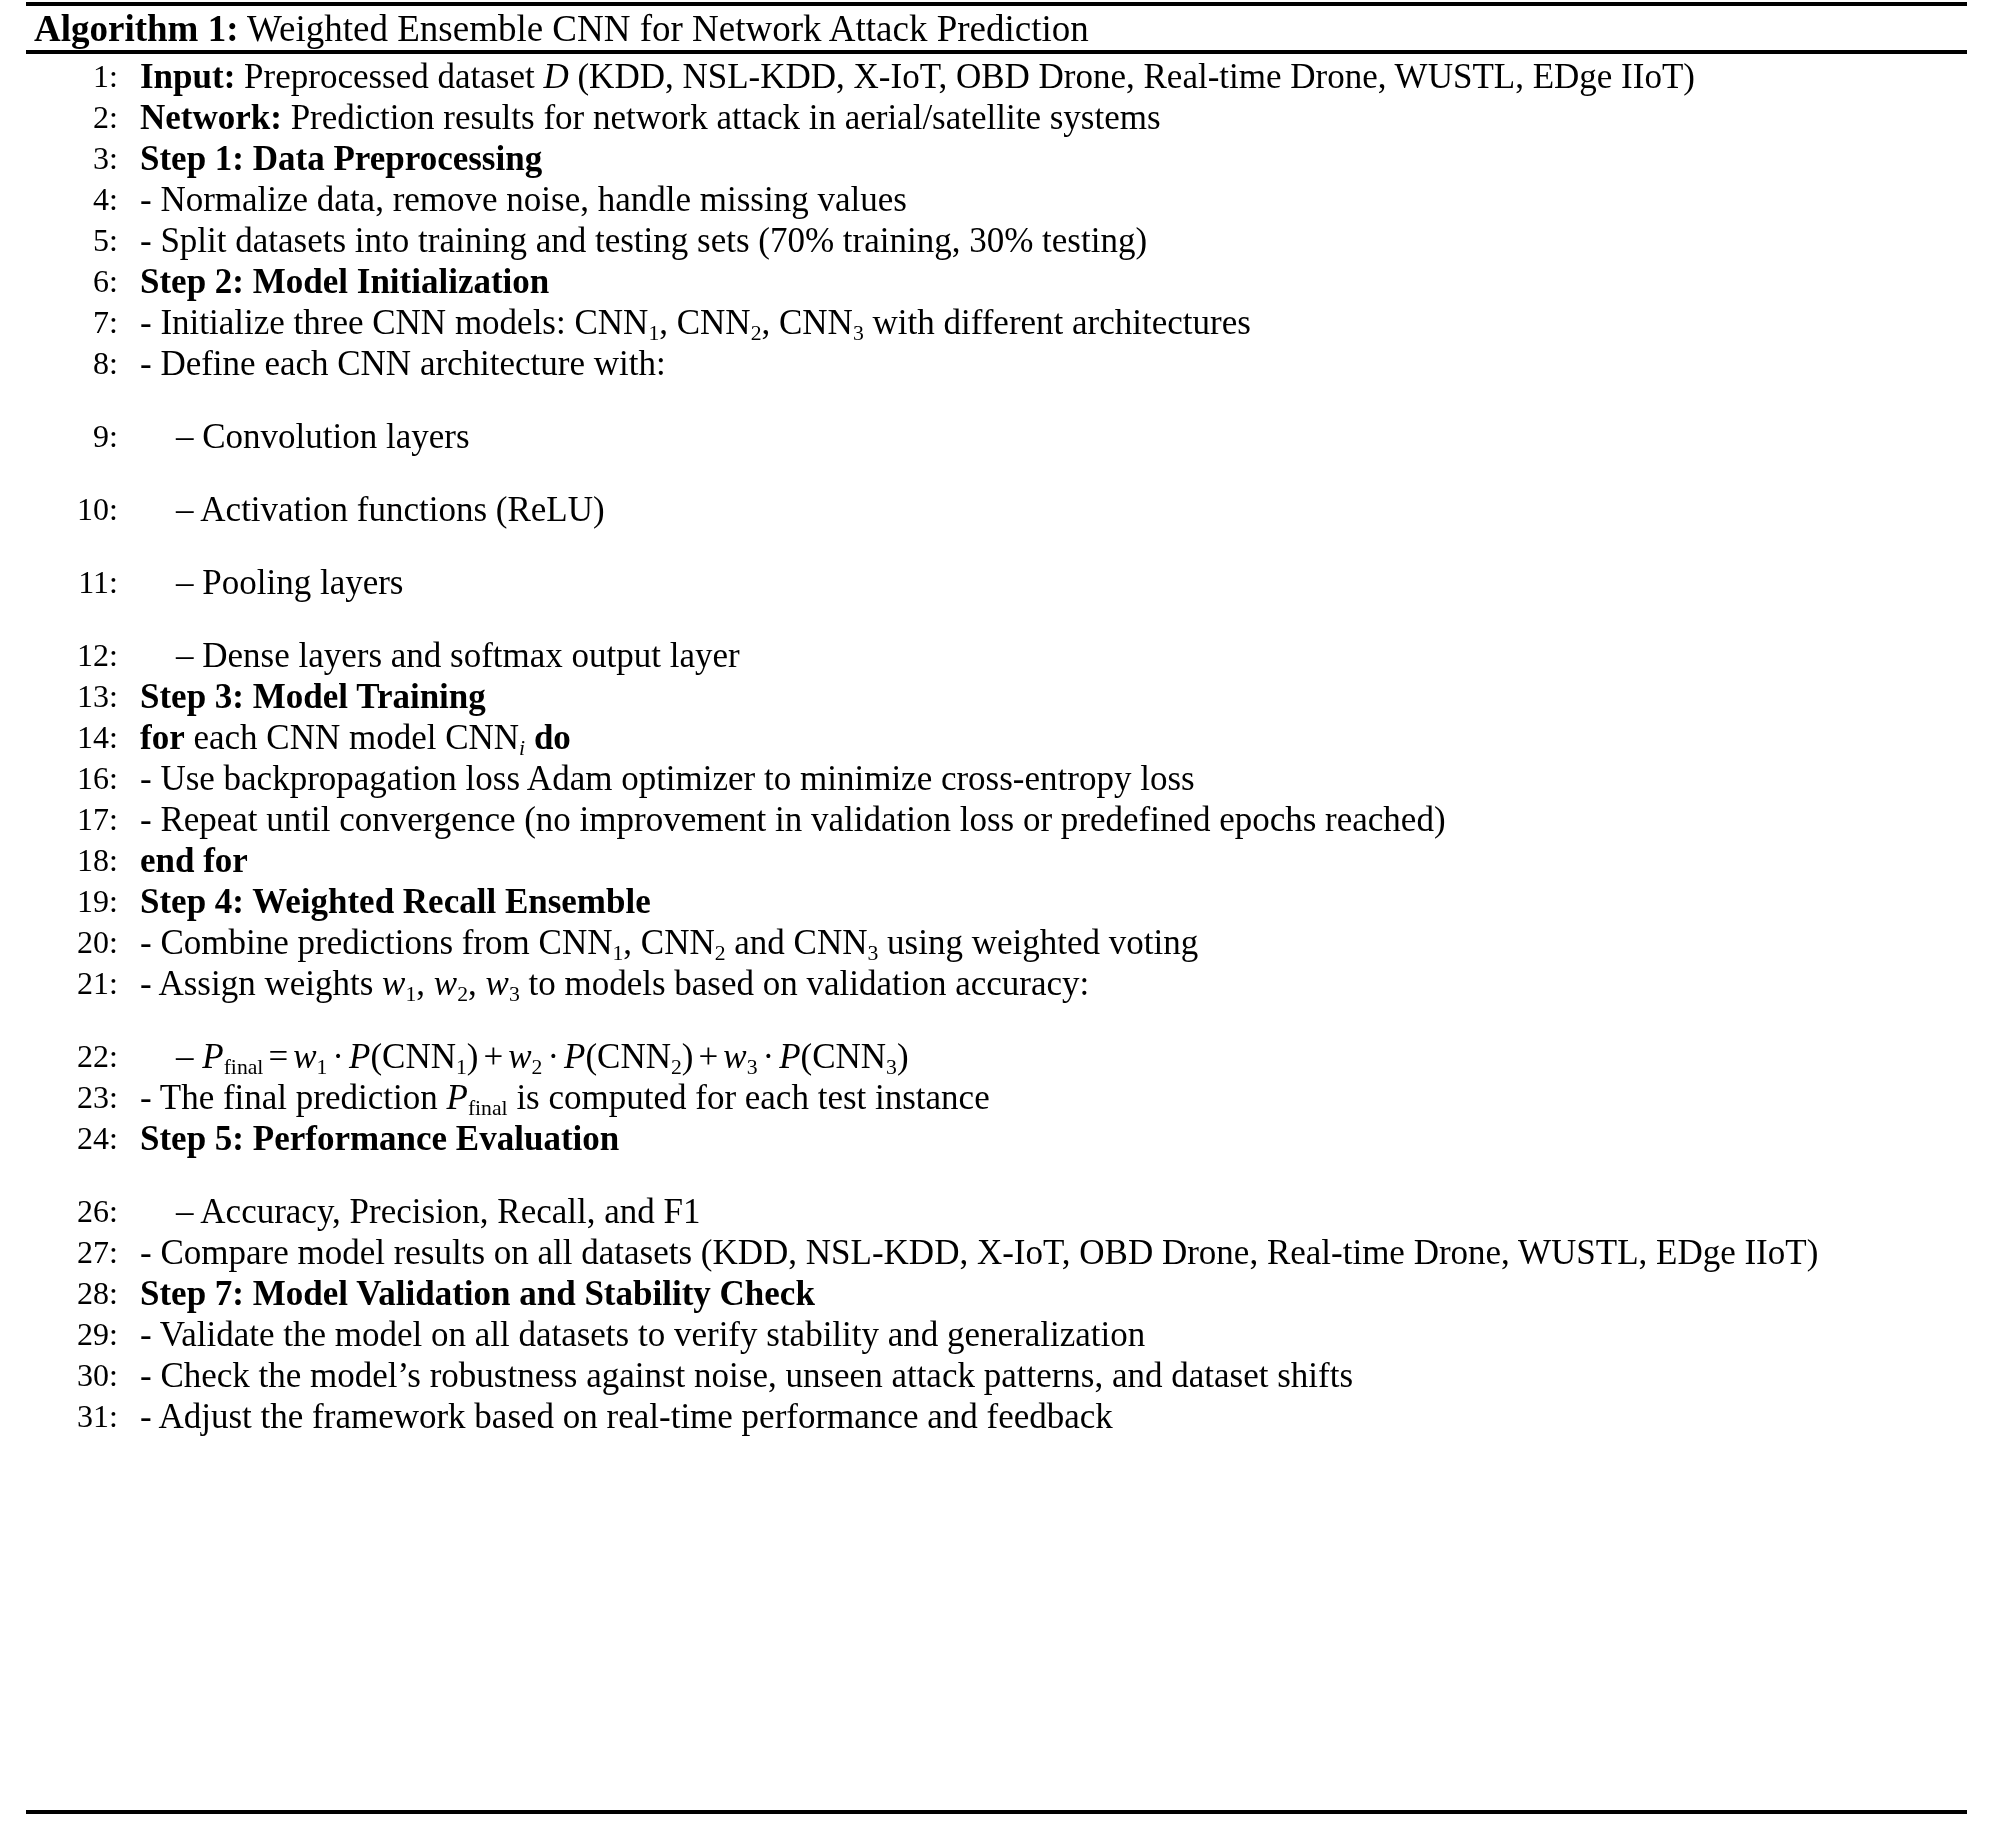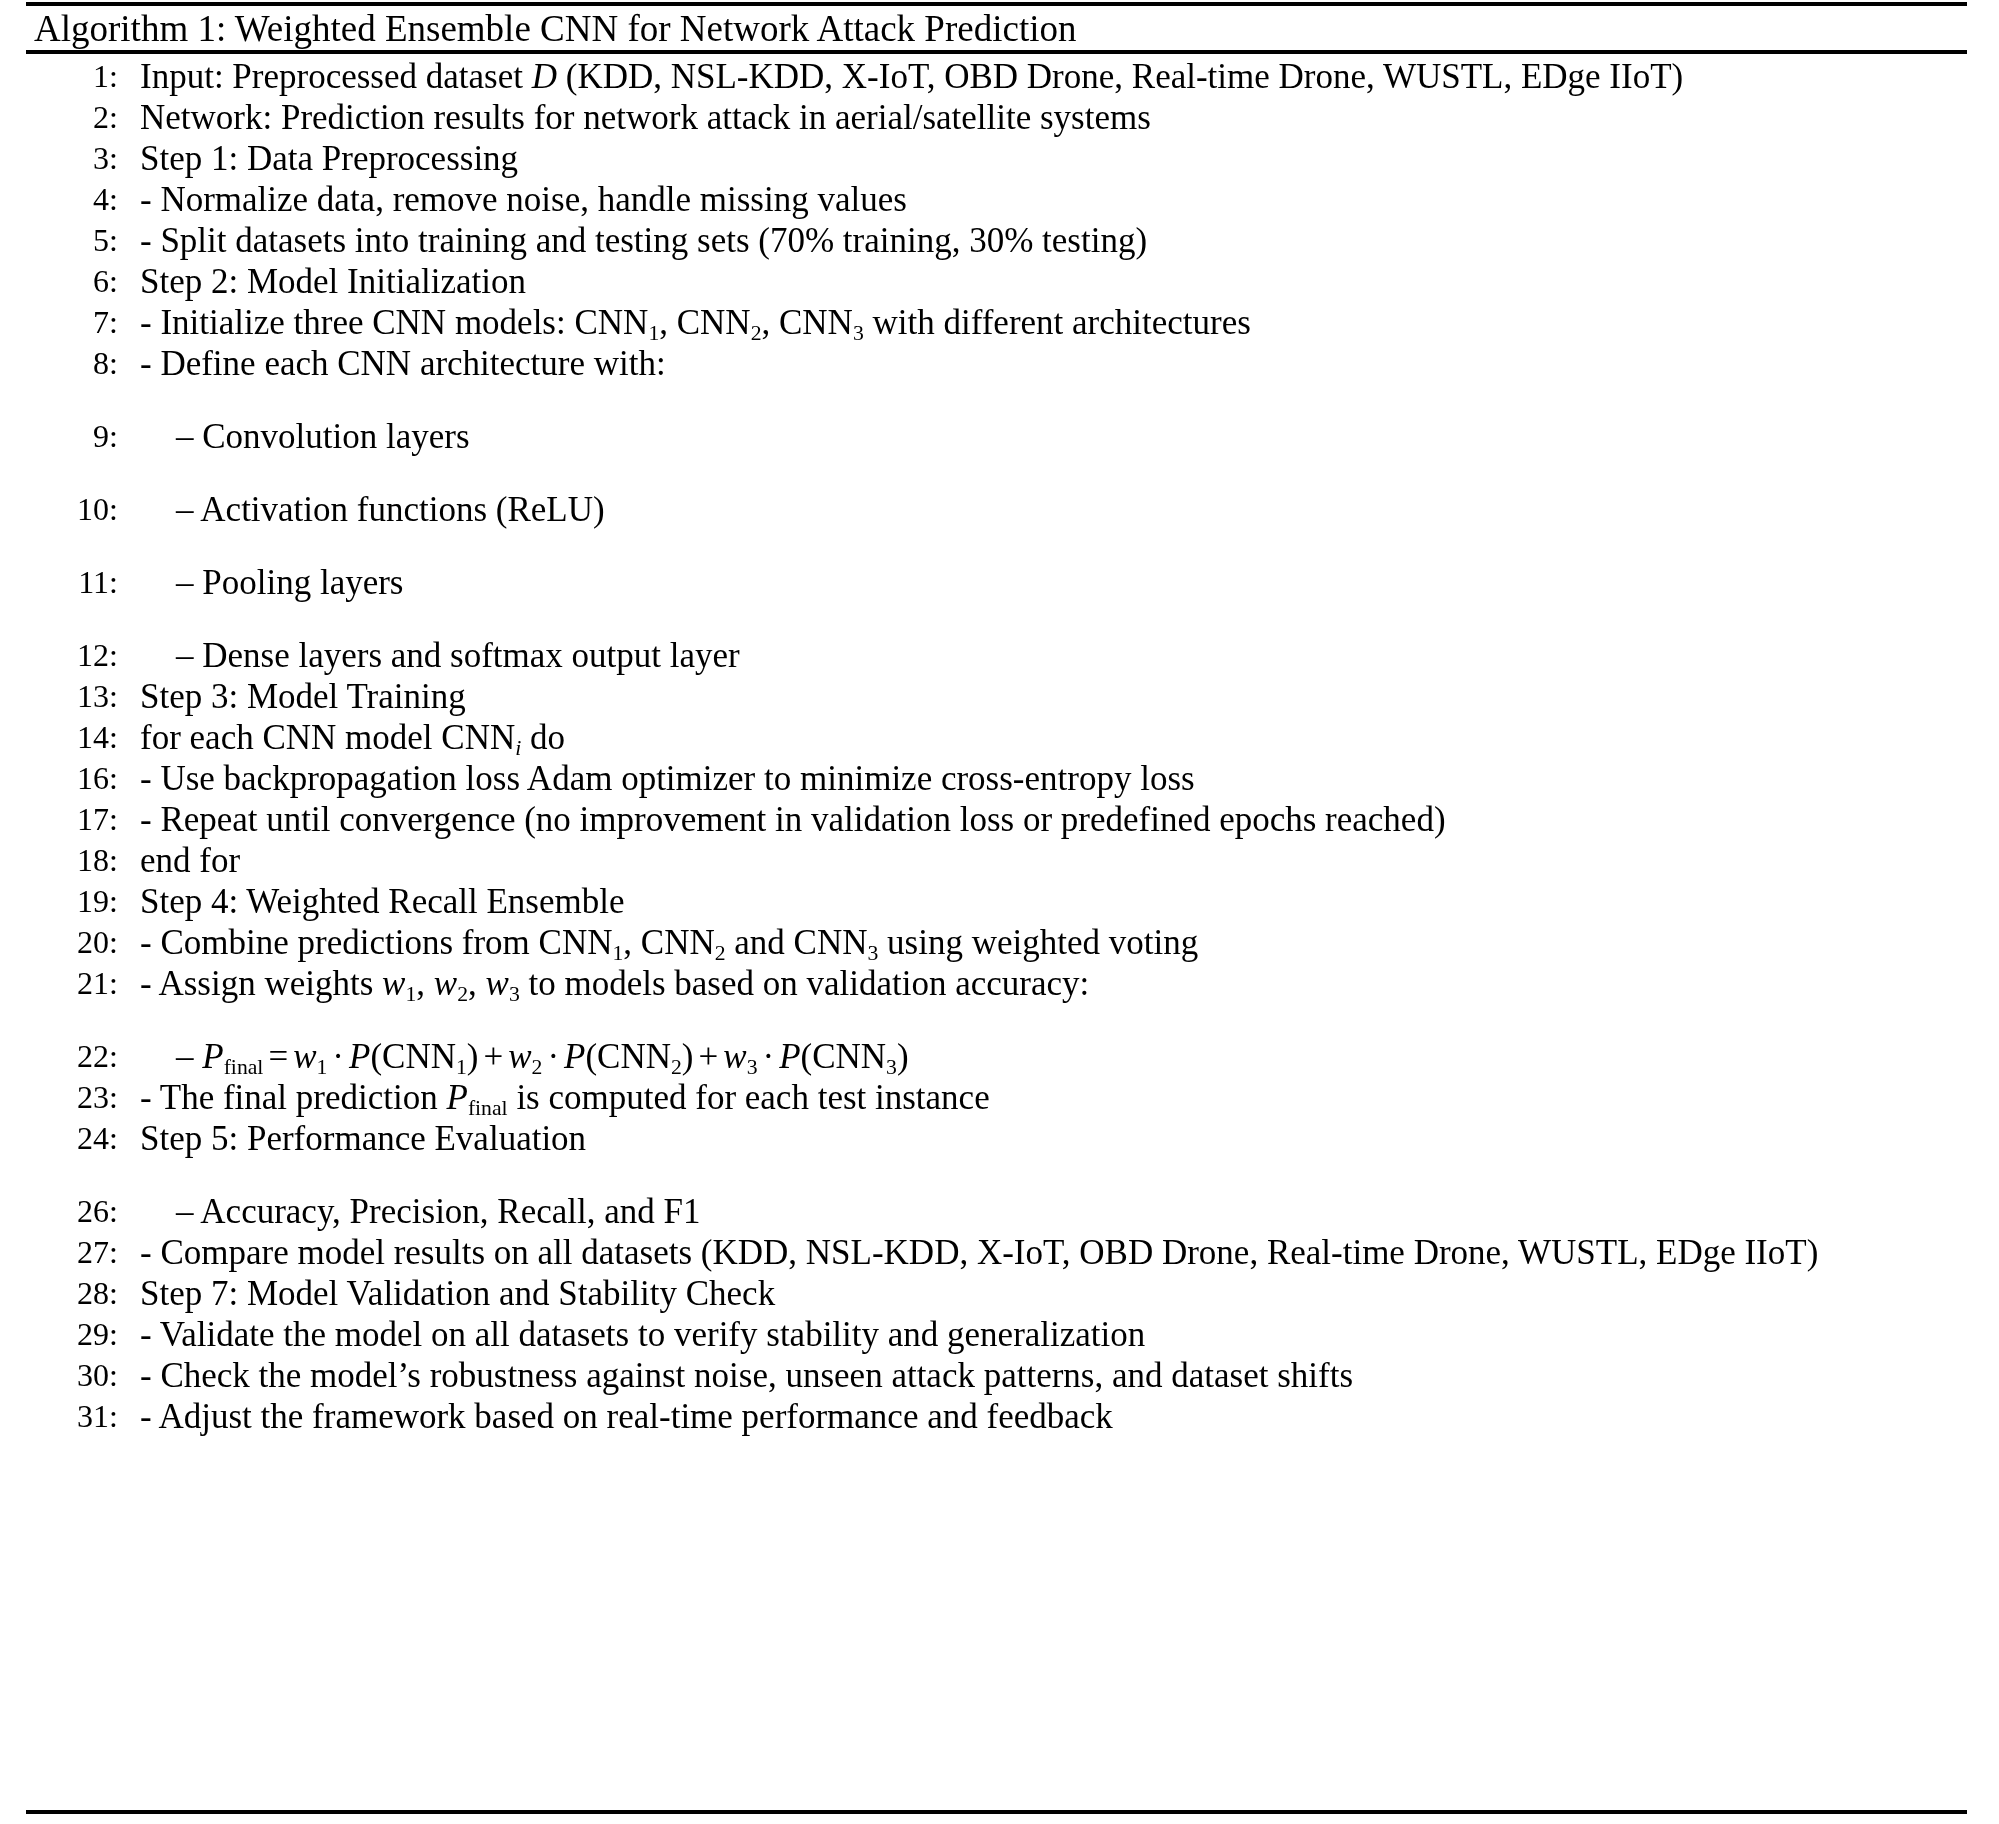--- a/index.html
+++ b/index.html
@@ -36,21 +36,21 @@
 
   
   .caption {
     position: absolute;
     left: 34px;
     top: 8px;
     font-size: 37px;
     line-height: 42px;
     white-space: nowrap;
   }
-  .caption .alg-label { font-weight: normal; }
+  .caption .alg-label { font-weight: bold; }
 
   
   .lines {
     position: absolute;
     left: 0;
     top: 56px;
     width: 1999px;
   }
 
   .line {
@@ -74,21 +74,21 @@
   .content {
     margin-left: 140px;
     margin-right: 30px;
     font-size: 35px;
     line-height: 41px;
   }
 
   
   .content.indent { padding-left: 36px; margin-top: 32px; }
 
-  b, .b { font-weight: normal; }
+  b, .b { font-weight: bold; }
   i, .it { font-style: italic; }
 
   .mathvar {
     font-family: "Liberation Serif", "DejaVu Serif", serif;
     font-style: italic;
   }
   .upr { font-style: normal; }
 
   sub {
     font-size: 0.62em;

